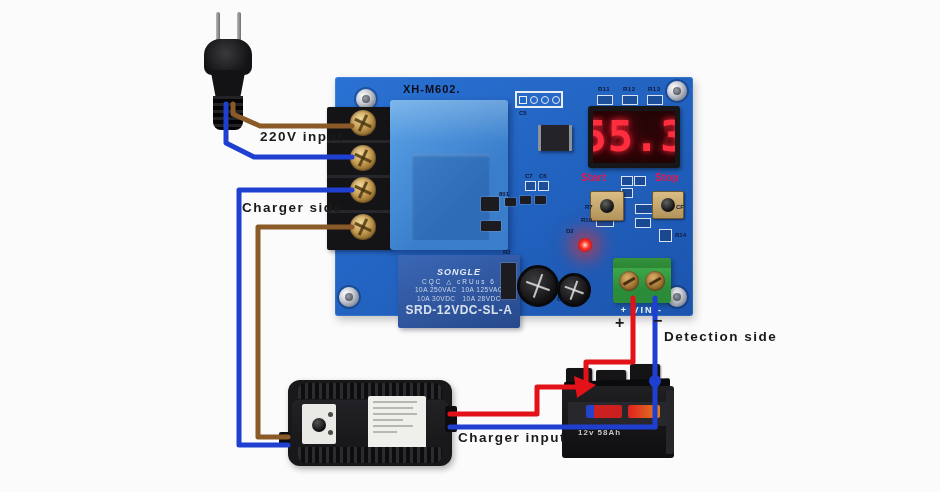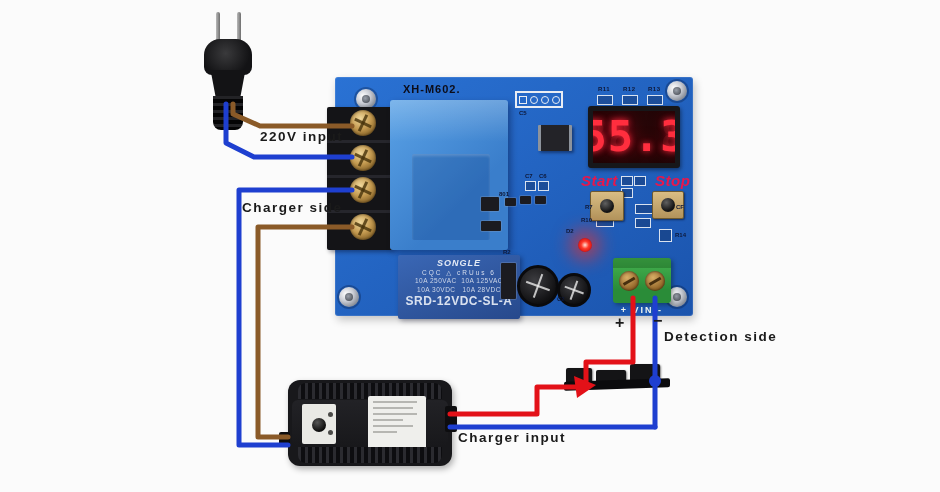--- a/index.html
+++ b/index.html
@@ -43,40 +43,40 @@
 
   
   .transformer{position:absolute;left:55px;top:23px;width:118px;height:150px;border-radius:3px;
          background:linear-gradient(135deg,#5aa2e6,#3a7ecb 65%);box-shadow:3px 3px 6px rgba(0,10,40,.35);}
   .transformer::before{content:"";position:absolute;left:0;top:0;width:100%;height:42px;border-radius:3px 3px 0 0;
          background:linear-gradient(180deg,rgba(255,255,255,.22),rgba(255,255,255,0));}
   .transformer-core{position:absolute;left:22px;top:54px;width:78px;height:86px;border-radius:2px;
          background:rgba(0,40,110,.20);box-shadow:inset 0 2px 3px rgba(255,255,255,.18);}
 
   
-  .relay{position:absolute;left:63px;top:178px;width:122px;height:61px;border-radius:2px;padding-top:3px;
+  .relay{position:absolute;left:63px;top:178px;width:122px;height:61px;border-radius:2px;padding-top:12px;
          background:linear-gradient(160deg,#3a67b5,#27498c);box-shadow:2px 2px 5px rgba(0,0,30,.35);
          color:#e3eaf5;text-align:center;line-height:1.25;}
   .relay .brand{font-size:9px;font-weight:bold;font-style:italic;letter-spacing:1px;}
   .relay .certs{font-size:6.5px;letter-spacing:2px;color:#d6deee;}
   .relay .ratings{font-size:6.5px;letter-spacing:.5px;color:#cdd6e8;white-space:pre;}
   .relay .model{font-size:12px;font-weight:bold;color:#d9e1ef;letter-spacing:.5px;}
 
   
   .display{position:absolute;left:253px;top:29px;width:92px;height:62px;background:#17171a;border-radius:3px;
            box-shadow:1px 2px 4px rgba(0,0,0,.45);}
   .display-window{position:absolute;left:5px;top:5px;right:5px;bottom:5px;background:radial-gradient(circle at 50% 40%,#2b0709,#1b0405);
            display:flex;align-items:center;justify-content:center;overflow:hidden;}
   .digits,.digits-ghost{font-family:"DejaVu Sans Mono",monospace;font-weight:bold;font-size:42px;letter-spacing:1px;line-height:1;}
   .digits{position:relative;color:var(--display-digits,#ff2e3e);
           text-shadow:0 0 6px rgba(255,40,60,.95),0 0 16px rgba(255,0,40,.55);}
   .digits-ghost{position:absolute;color:rgba(255,80,80,.12);}
 
   
-  .btn-label{position:absolute;font-size:15px;font-weight:bold;color:var(--silkscreen-red,#e8174b);letter-spacing:.5px;font-style:italic;}
+  .btn-label{position:absolute;font-size:10px;font-weight:bold;color:var(--silkscreen-red,#e8174b);letter-spacing:.5px;}
   .tact{position:absolute;border-radius:2px;border:1px solid #6e5a30;
         background:linear-gradient(#d9bd84,#b2935b);box-shadow:1px 1px 2px rgba(0,0,20,.5);}
   .tact::after{content:"";position:absolute;left:50%;top:50%;width:14px;height:14px;border-radius:50%;
         transform:translate(-50%,-50%);background:radial-gradient(circle at 38% 32%,#606060,#141414 65%);}
 
   
   .led{position:absolute;left:243px;top:161px;width:14px;height:14px;border-radius:50%;
        background:radial-gradient(circle,#ffe2d8 0%,#ff3a2a 38%,#cf0f0f 75%);
        box-shadow:0 0 18px 8px rgba(255,45,30,.6);}
 
@@ -278,20 +278,28 @@
     </div>
     <div class="nub" style="left:-9px;top:52px;width:11px;height:13px;"></div>
     <div class="nub" style="left:157px;top:26px;width:12px;height:26px;"></div>
   </div>
 
   <div class="battery">
     <div class="bat-post" style="left:8px;top:8px;width:26px;height:18px;"></div>
     <div class="bat-post" style="left:38px;top:10px;width:30px;height:16px;"></div>
     <div class="bat-post" style="left:72px;top:4px;width:30px;height:18px;"></div>
     <div class="bat-strap"></div>
+    <div class="bat-body">
+      <div class="bat-side"></div>
+      <div class="bat-band">
+        <div class="bat-logo1"></div>
+        <div class="bat-logo2"></div>
+      </div>
+      <div class="bat-cap-text">12v 58Ah</div>
+    </div>
   </div>
 
   <svg class="wires" width="940" height="492" viewBox="0 0 940 492">
     <polyline class="w w-brown" points="233,104 233,114 260,126 352,126"></polyline>
     <polyline class="w w-blue" points="226,104 226,143 254,157 352,157"></polyline>
     <polyline class="w w-blue" points="352,190 239,190 239,445 288,445"></polyline>
     <polyline class="w w-brown" points="352,227 258,227 258,437 288,437"></polyline>
     <polyline class="w w-red" points="633,298 633,362 586,362 586,384"></polyline>
     <polyline class="w w-blue" points="655,298 655,427"></polyline>
     <polyline class="w w-red" points="450,414 537,414 537,387 576,387"></polyline>

